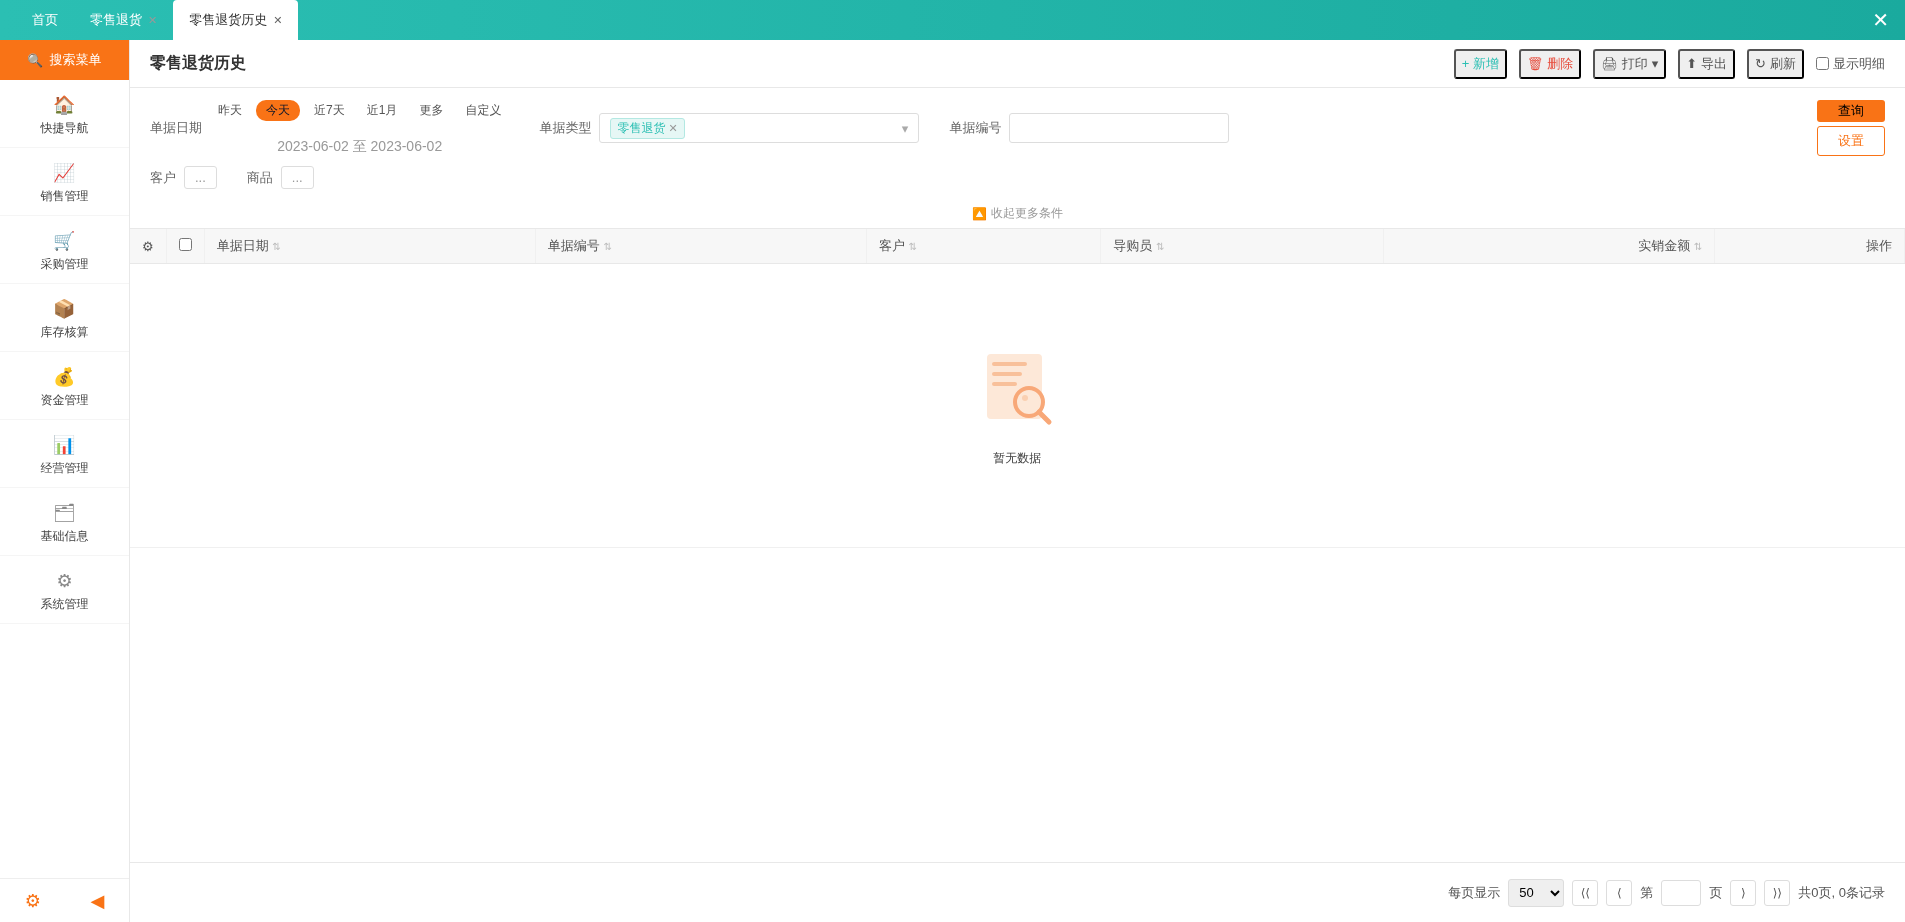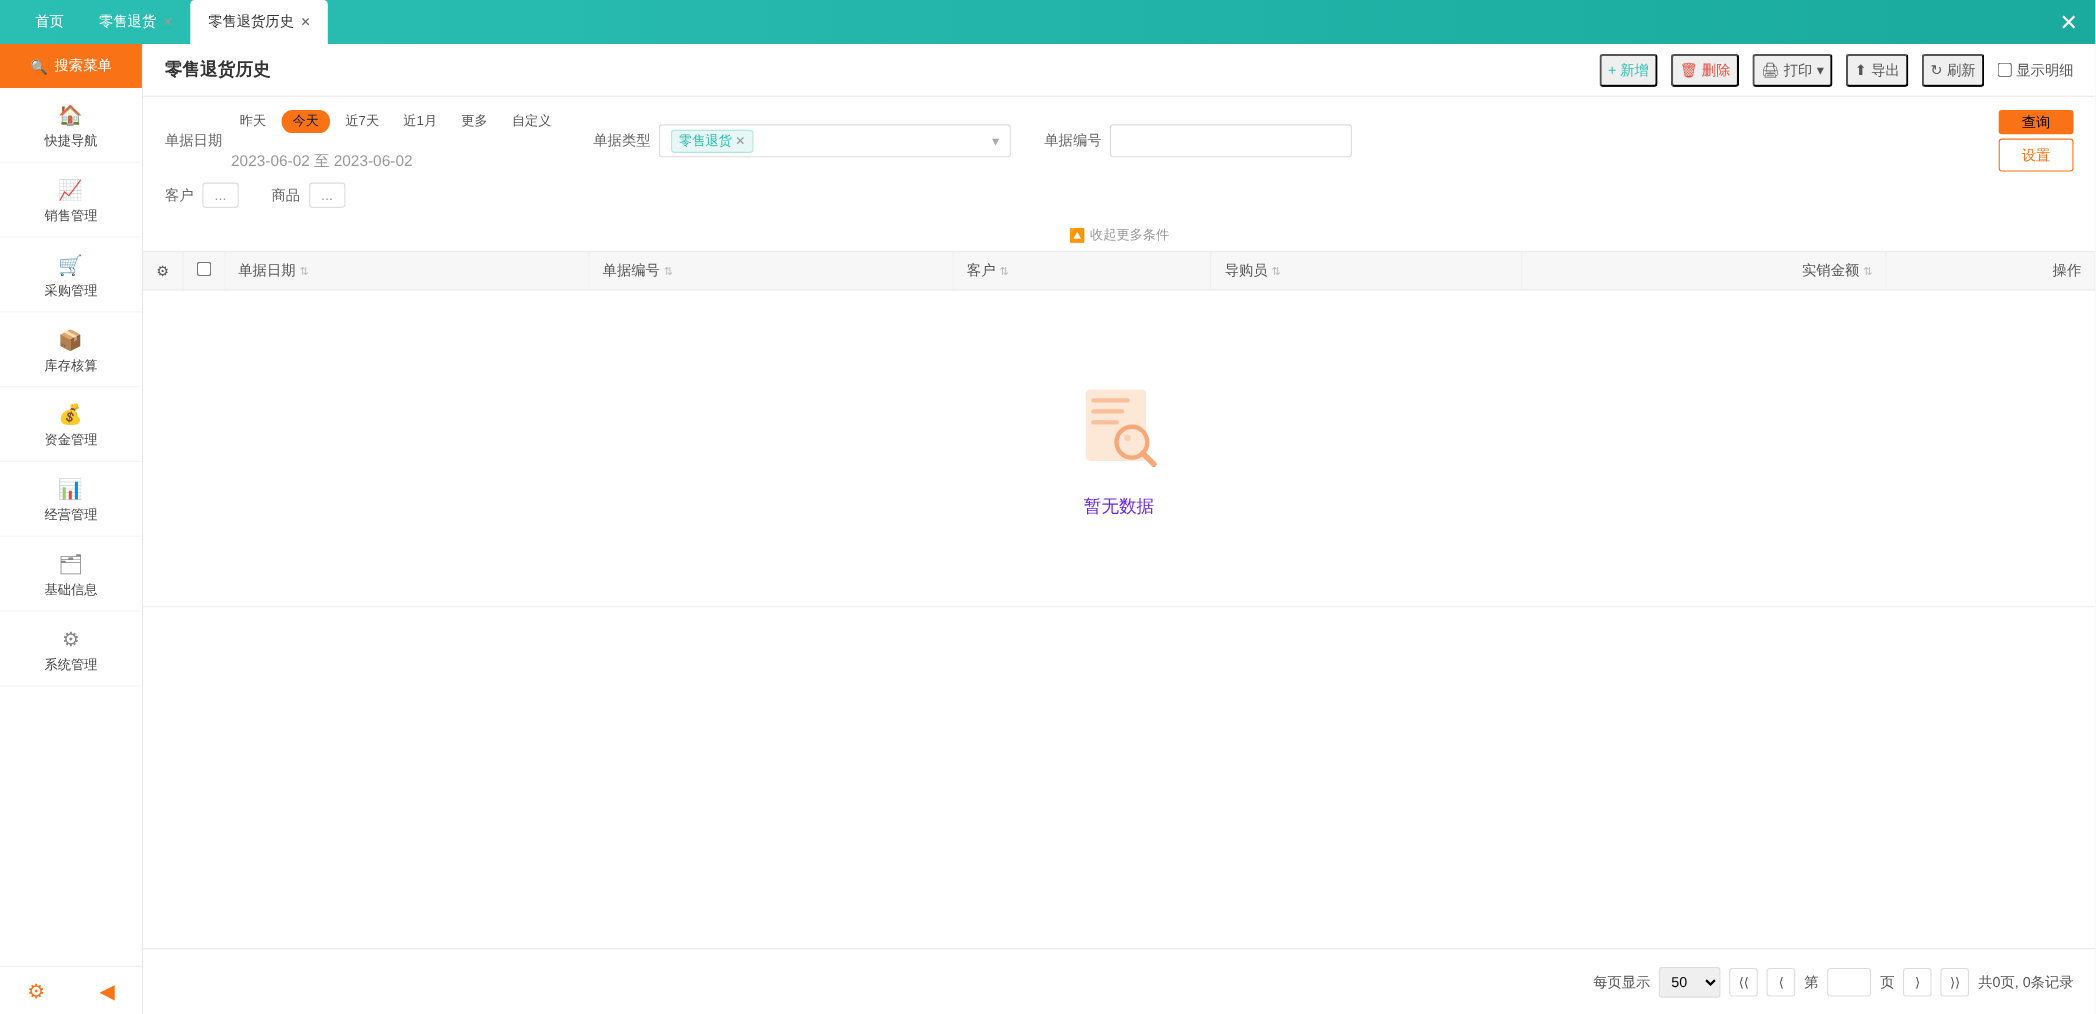--- a/index.html
+++ b/index.html
@@ -200,20 +200,21 @@
       padding: 2px 10px;
     }
     .date-range {
       font-size: 14px;
       color: #999;
       margin-top: 17px;
     }
     .date-filter-wrap {
       display: flex;
       flex-direction: column;
+      align-items: center;
     }
     .doc-type-select {
       width: 320px;
       height: 30px;
       border: 1px solid #ddd;
       border-radius: 3px;
       padding: 0 10px;
       font-size: 13px;
       display: flex;
       align-items: center;
@@ -341,22 +342,22 @@
       align-items: center;
       justify-content: center;
       padding: 80px 0;
     }
     .empty-icon {
       width: 100px;
       height: 90px;
       margin-bottom: 16px;
     }
     .empty-text {
-      font-size: 16px;
-      color: #6d28d9;
+      font-size: 12px;
+      color: #404040;
     }
 
     
     .pagination {
       height: 60px;
       background: #fff;
       border-top: 1px solid #e8e8e8;
       display: flex;
       align-items: center;
       justify-content: flex-end;

